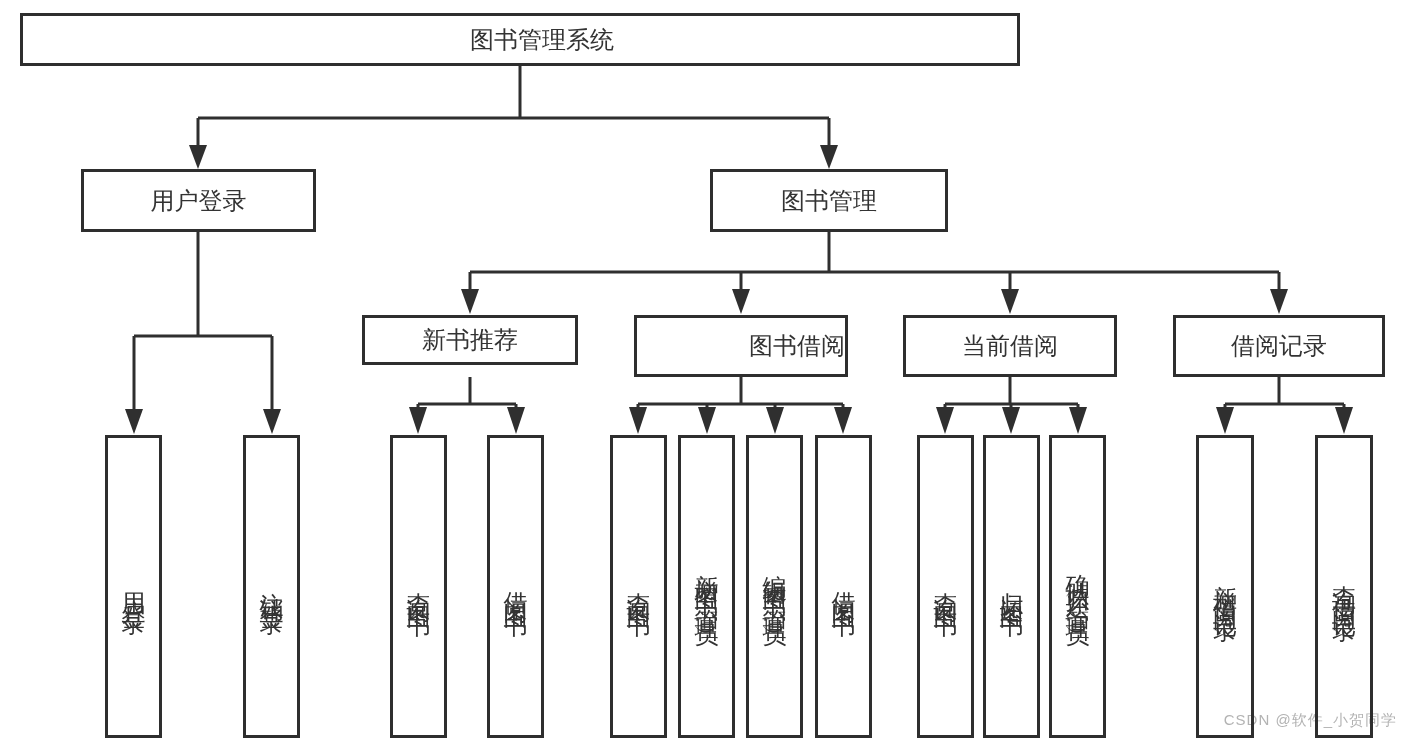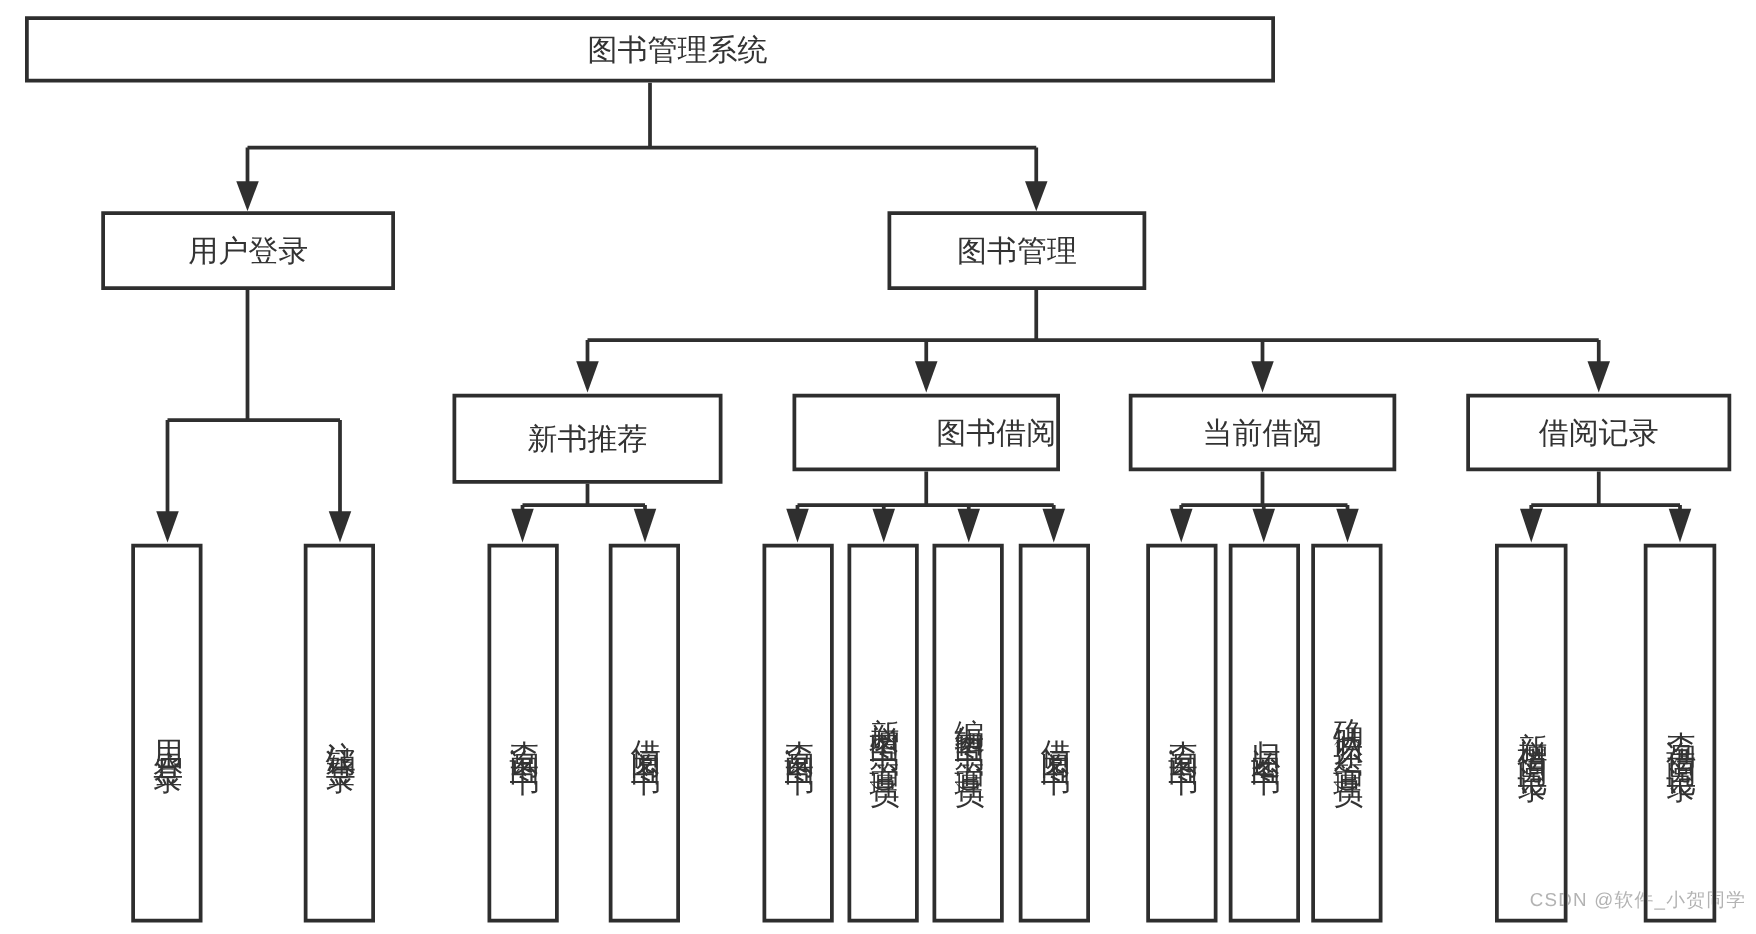--- a/index.html
+++ b/index.html
@@ -30,22 +30,22 @@
     background: #ffffff;
     display: flex;
     align-items: center;
     justify-content: center;
     font-size: 24px;
     color: #333333;
     z-index: 2;
   }
   .root-box  { left: 20px;  top: 13px;  width: 1000px; height: 53px; padding-left: 44px; }
   .l2-user   { left: 81px;  top: 169px; width: 235px;  height: 63px; }
-  .l2-book   { left: 710px; top: 169px; width: 207px;  height: 63px; text-align: right; }
-  .l3-a { left: 362px;  top: 315px; width: 216px; height: 72px; }
+  .l2-book   { left: 710px; top: 169px; width: 238px;  height: 63px; text-align: right; }
+  .l3-a { left: 362px;  top: 315px; width: 216px; height: 50px; }
   .l3-b { left: 634px;  top: 315px; width: 214px; height: 62px; justify-content: flex-end; }
   .l3-c { left: 903px;  top: 315px; width: 214px; height: 62px; }
   .l3-d { left: 1173px; top: 315px; width: 212px; height: 62px; }
   .leaf {
     position: absolute;
     top: 435px;
     height: 303px;
     width: 57px;
     box-sizing: border-box;
     border: 3px solid #2e2e2e;

